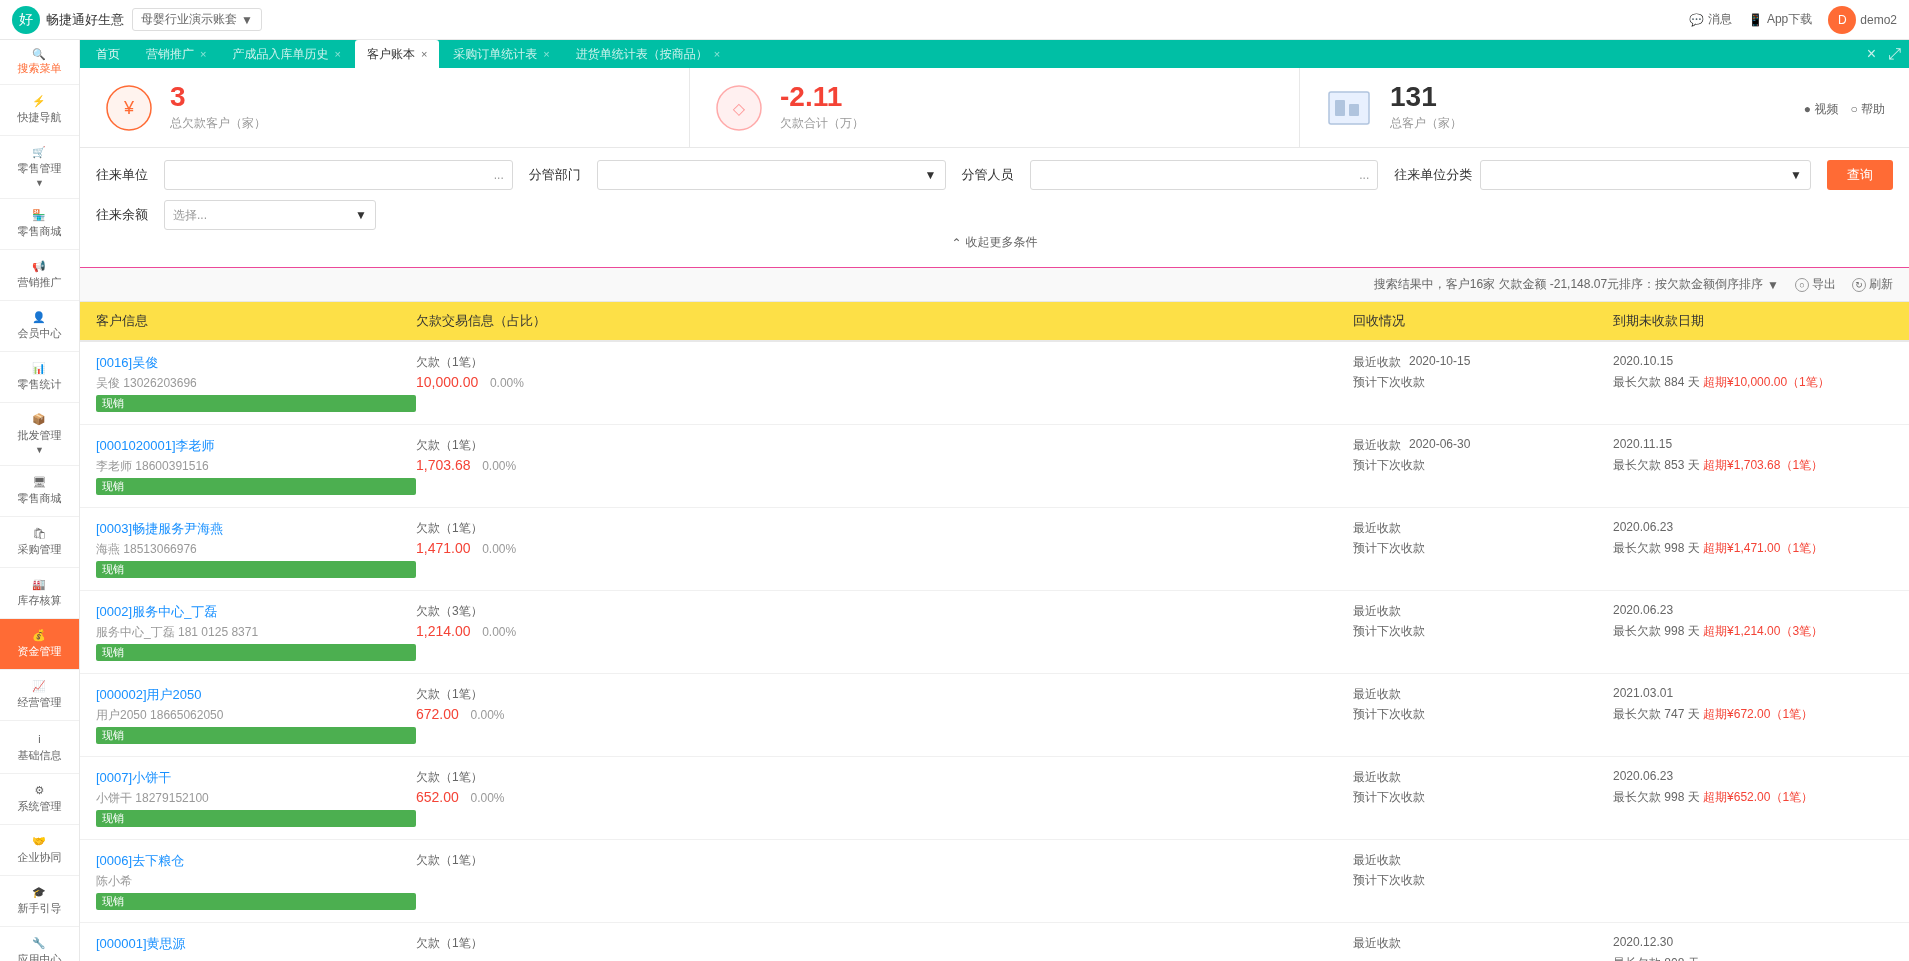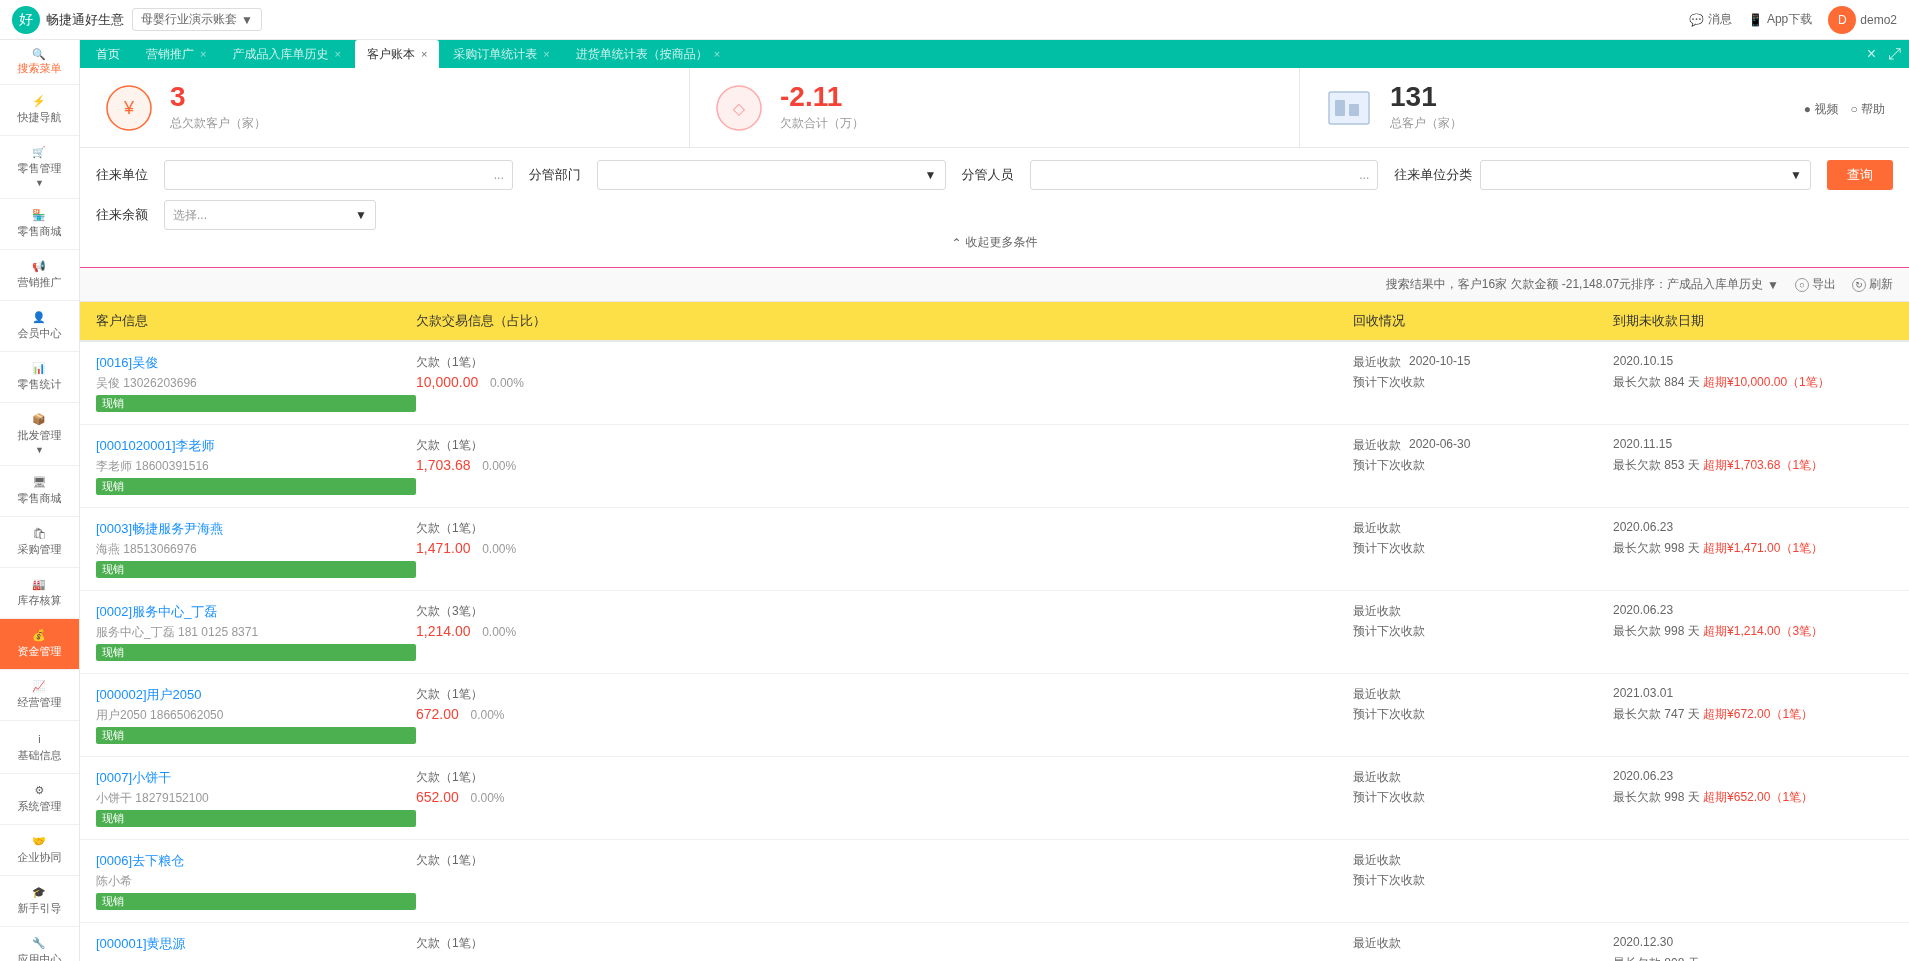--- a/index.html
+++ b/index.html
@@ -333,21 +333,21 @@
         <div class="collapse-row">
           <span>⌃</span>
           <span>收起更多条件</span>
         </div>
       </div>
 
       <div class="result-bar">
         <span class="result-info">搜索结果中，客户16家   欠款金额 -21,148.07元</span>
         <div class="result-actions">
           <div class="sort-select">
-            <span>排序：产成品入库单历史</span>
+            <span>排序：按欠款金额倒序排序</span>
             <span>▼</span>
           </div>
           <div class="action-btn">
             <div class="icon-circle">○</div>
             <span>导出</span>
           </div>
           <div class="action-btn">
             <div class="icon-circle">↻</div>
             <span>刷新</span>
           </div>

